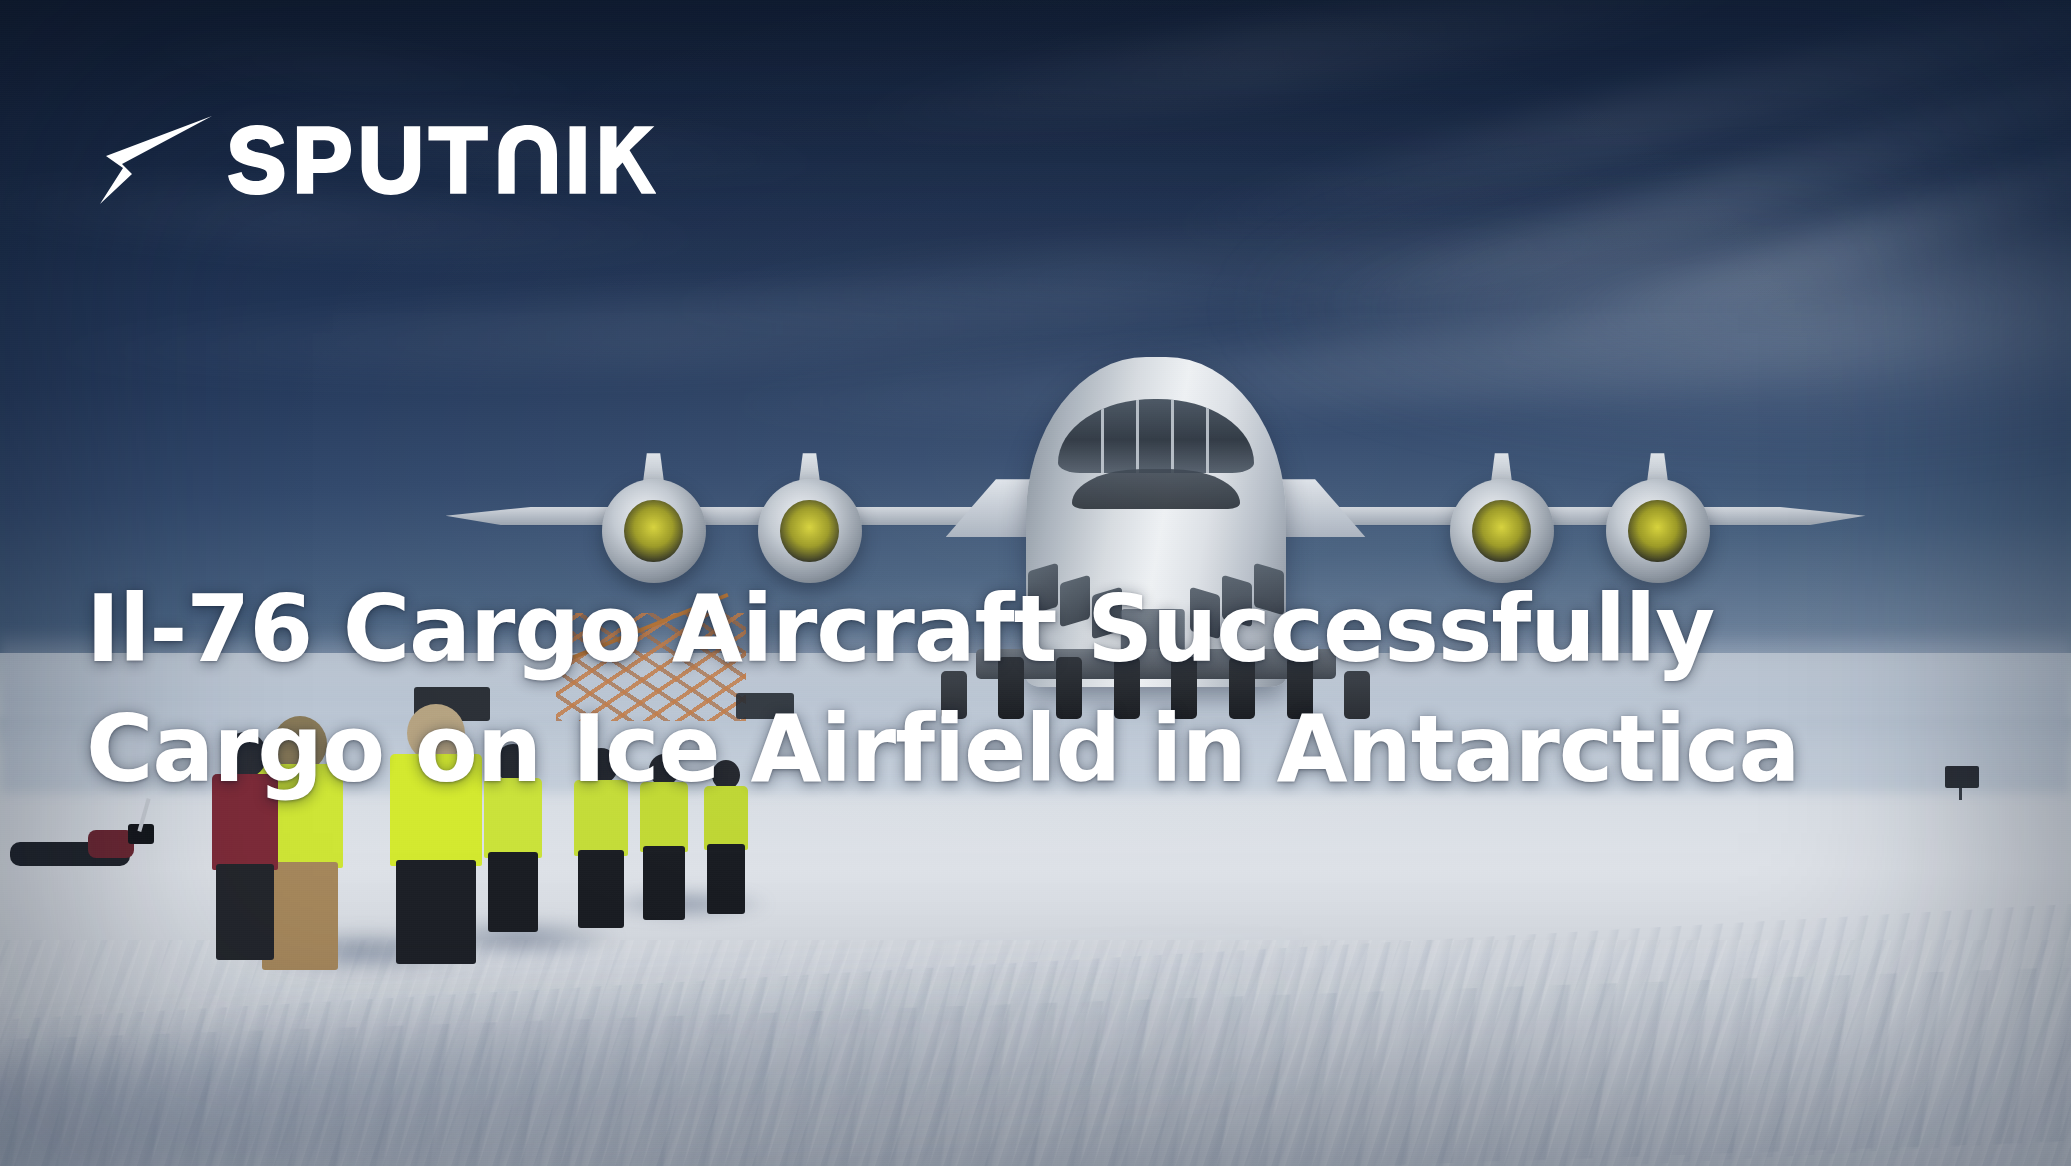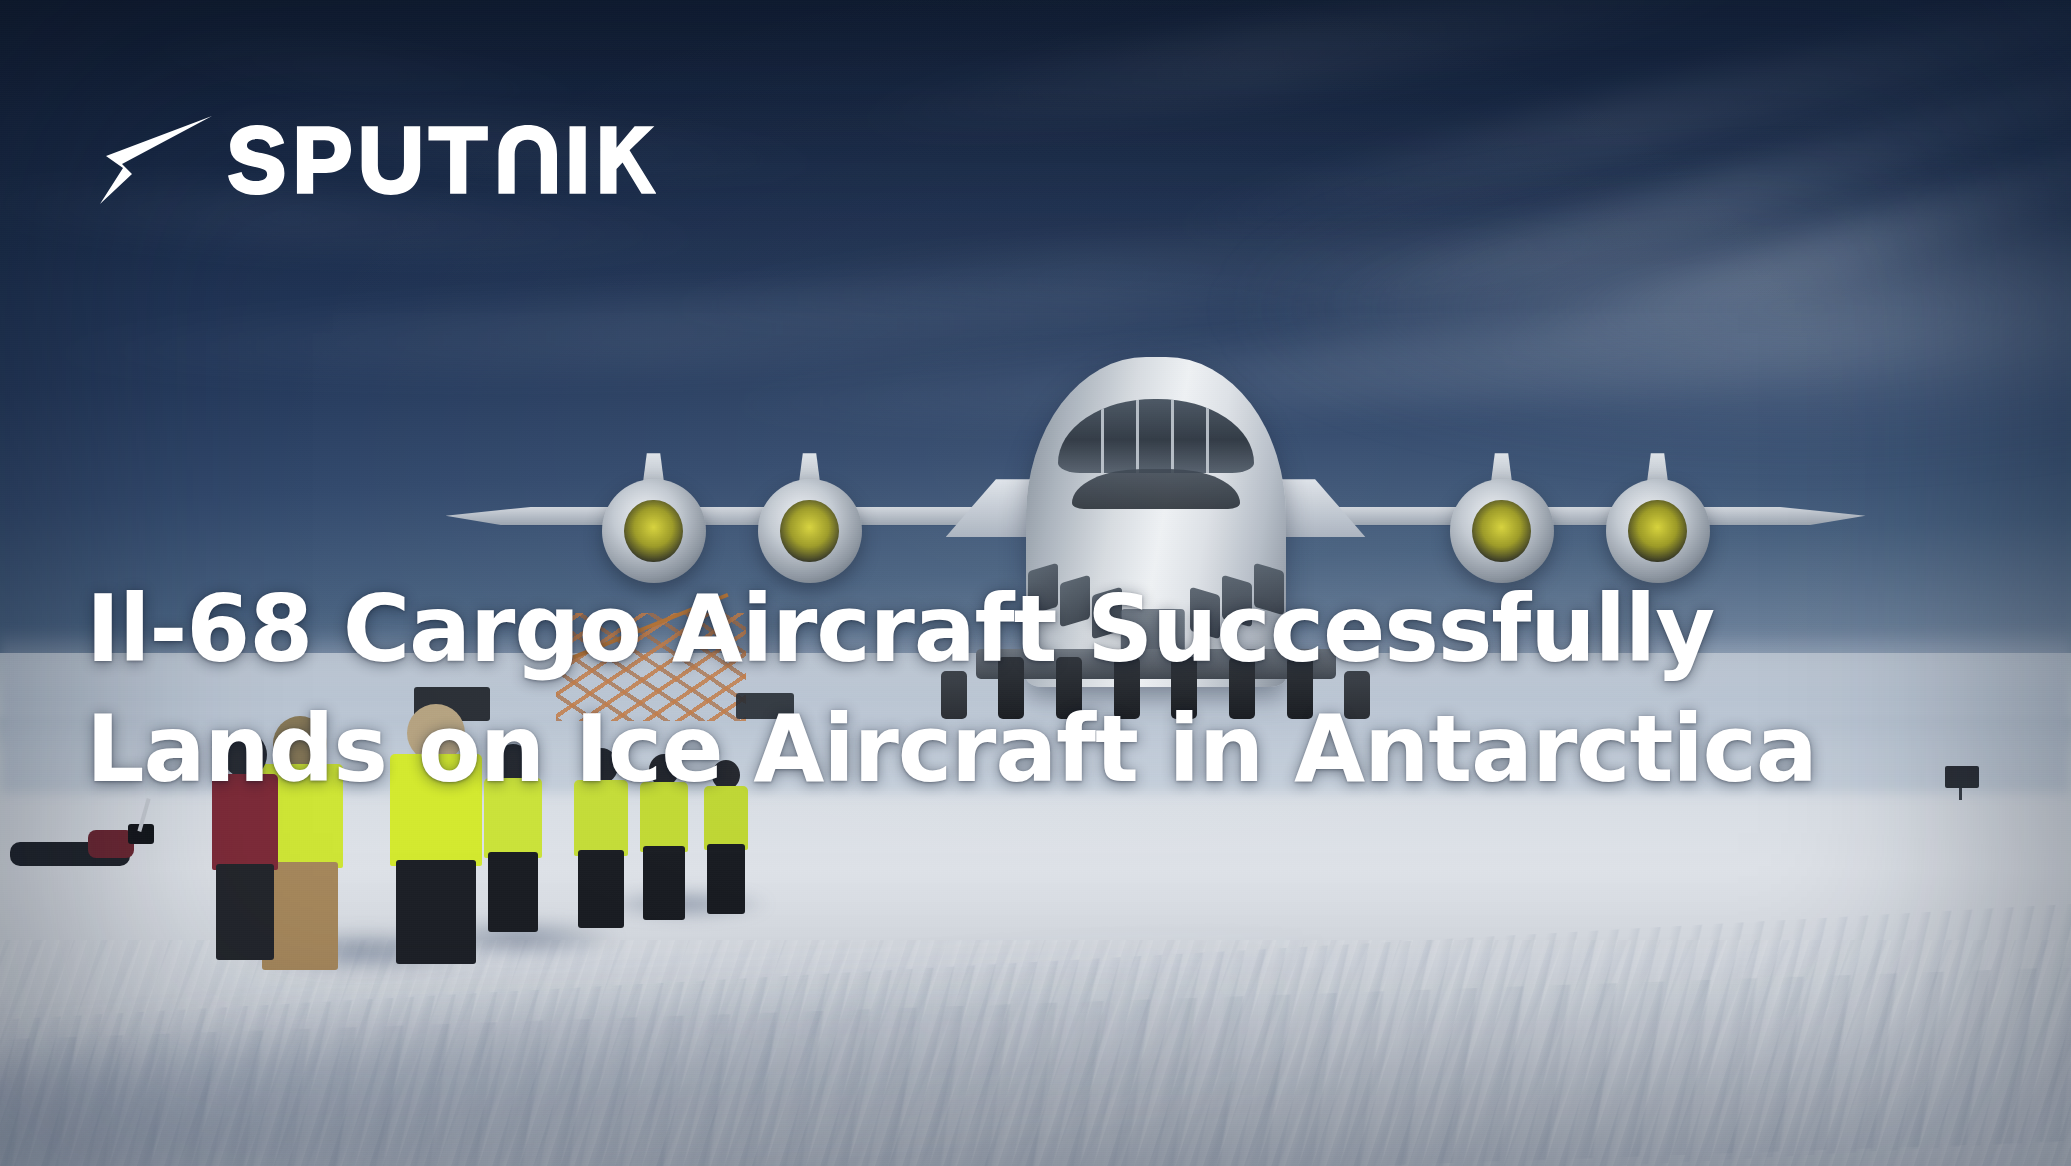--- a/index.html
+++ b/index.html
@@ -444,17 +444,17 @@
 
       <path fill="#ffffff" d="M255 64.8V27.5C255 10 265.7 0 282.6 0c16.9 0 27.6 10 27.6 27.5v37.3h-15.3V27.7c0-8.9-4.4-13.9-12.3-13.9s-12.3 5-12.3 13.9v37.1H255Z"></path>
 
       <path fill="#ffffff" d="M322 1.2h15.3v63.6H322z"></path>
 
       <path fill="#ffffff" d="M351 1.2v63.6h15.3V41.6l5.7-6.3 17.9 29.5H404l-25.4-41L402 1.2h-18.6l-17.1 20.2V1.2H351Z"></path>
     </svg>
   </div>
 
   <h1 class="headline">
-    <span class="ln">Il-68 Cargo Aircraft Successfully</span>
-    <span class="ln">Lands on Ice Aircraft in Antarctica</span>
+    <span class="ln">Il-76 Cargo Aircraft Successfully</span>
+    <span class="ln">Cargo on Ice Airfield in Antarctica</span>
   </h1>
 
 </div>
 
 </body></html>

